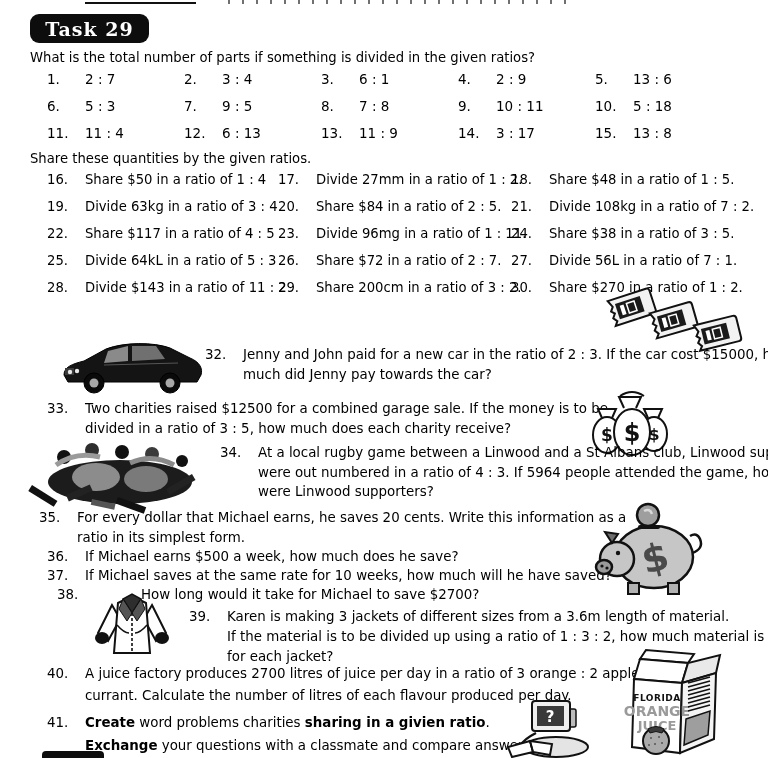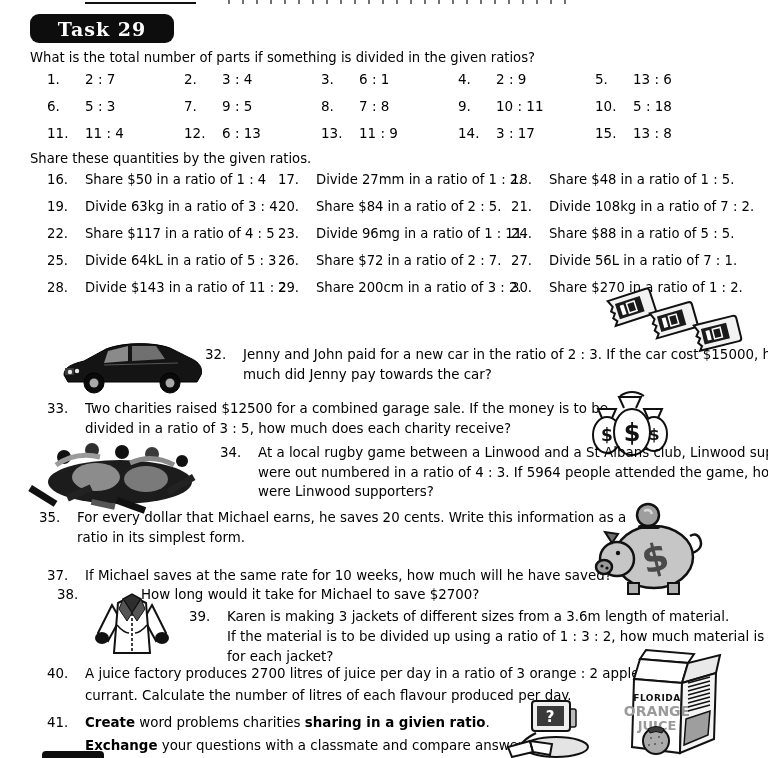--- a/index.html
+++ b/index.html
@@ -3,21 +3,21 @@
 <meta charset="utf-8">
 <style>
   html,body{margin:0;padding:0;background:#fff;}
   .page{position:relative;width:768px;height:758px;background:#ffffff;overflow:hidden;
         font-family:"DejaVu Sans",sans-serif;color:#000;}
   
   .top-line{position:absolute;left:85px;top:2px;width:111px;height:2px;background:#111;}
   .top-specks{position:absolute;left:228px;top:0;width:345px;height:4px;
       background:repeating-linear-gradient(90deg,#333 0 2px,transparent 2px 14px);opacity:.7;}
   
-  .badge{position:absolute;left:30px;top:14px;width:144px;height:29px;background:#0d0d0d;
+  .badge{position:absolute;left:30px;top:14px;width:119px;height:29px;background:#0d0d0d;
          border-radius:9px;display:flex;align-items:center;justify-content:center;}
   .badge span{color:#fff;font-family:"DejaVu Serif",serif;font-weight:bold;font-size:19px;letter-spacing:1px;}
   .intro{position:absolute;font-size:13.2px;white-space:nowrap;}
   
   .rgrid{position:absolute;left:47px;top:71px;display:grid;grid-template-columns:repeat(5,137px);
          grid-auto-rows:27px;font-size:13.5px;}
   .rcell{display:flex;white-space:nowrap;}
   .qn{display:inline-block;width:38px;flex:0 0 38px;}
   
   .sgrid{position:absolute;left:47px;top:172px;display:grid;
@@ -123,21 +123,21 @@
       <span>Divide 63kg in a ratio of 3 : 4</span>
     <span>20.</span>
       <span>Share $84 in a ratio of 2 : 5.</span>
     <span>21.</span>
       <span>Divide 108kg in a ratio of 7 : 2.</span>
     <span>22.</span>
       <span>Share $117 in a ratio of 4 : 5</span>
     <span>23.</span>
       <span>Divide 96mg in a ratio of 1 : 11.</span>
     <span>24.</span>
-      <span>Share $88 in a ratio of 5 : 5.</span>
+      <span>Share $38 in a ratio of 3 : 5.</span>
     <span>25.</span>
       <span>Divide 64kL in a ratio of 5 : 3</span>
     <span>26.</span>
       <span>Share $72 in a ratio of 2 : 7.</span>
     <span>27.</span>
       <span>Divide 56L in a ratio of 7 : 1.</span>
     <span>28.</span>
       <span>Divide $143 in a ratio of 11 : 2</span>
     <span>29.</span>
       <span>Share 200cm in a ratio of 3 : 2.</span>
@@ -238,20 +238,26 @@
       <div class="pline">were Linwood supporters?</div>
     </div>
   </div>
 
   <div class="prob" style="left:39px;top:508px;">
     <span class="qn">35.</span>
     <div class="plines">
       <div class="pline">For every dollar that Michael earns, he saves 20 cents.  Write this information as a</div>
       <div class="pline">ratio in its simplest form.</div>
     </div>
+  </div>
+  <div class="prob" style="left:47px;top:547px;">
+    <span class="qn">36.</span>
+    <div class="plines">
+        <div class="pline">If Michael earns $500 a week, how much does he save?</div>
+      </div>
   </div>
   <div class="prob" style="left:47px;top:566px;">
     <span class="qn">37.</span>
     <div class="plines">
         <div class="pline">If Michael saves at the same rate for 10 weeks, how much will he have saved?</div>
       </div>
   </div>
   <div class="prob" style="left:57px;top:585px;gap:46px;">
     <span class="qn">38.</span>
     <div class="plines">

